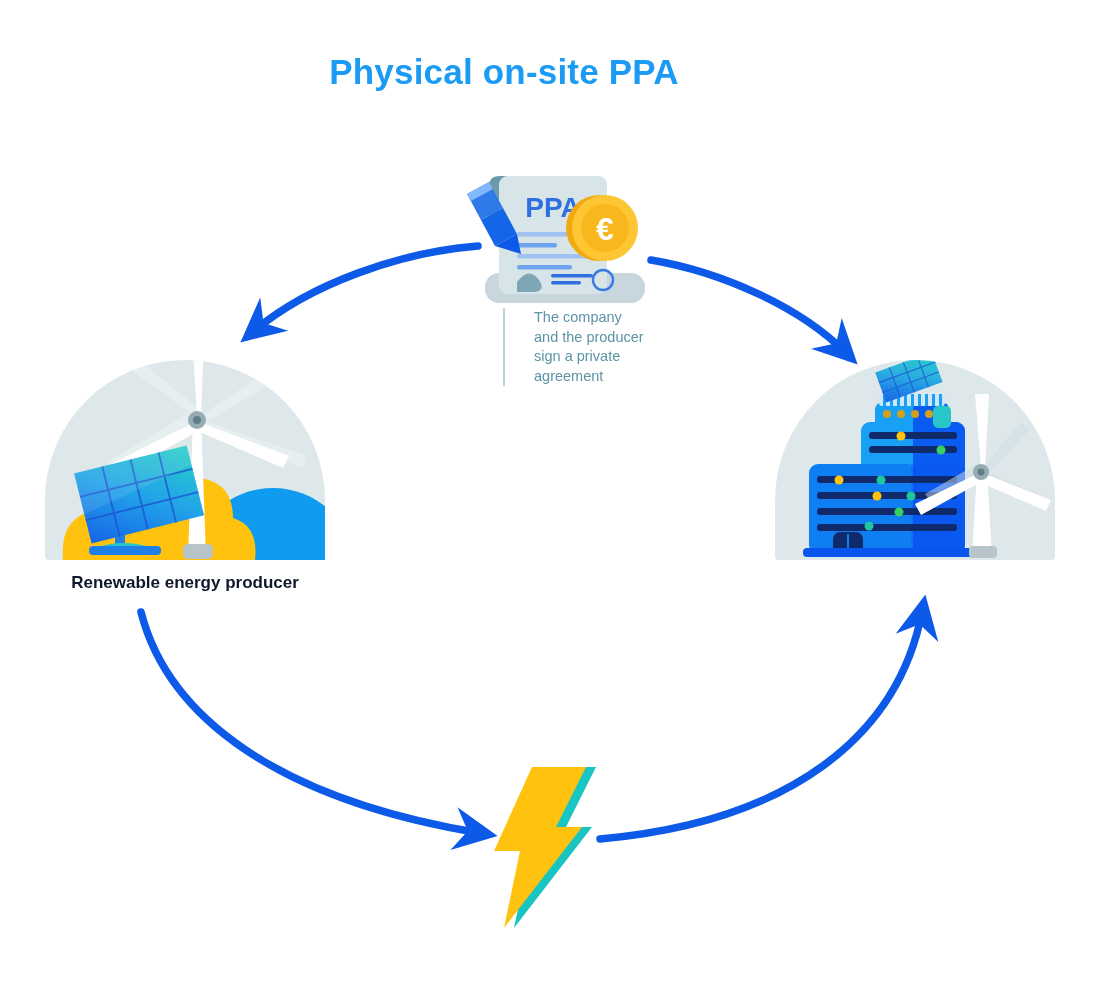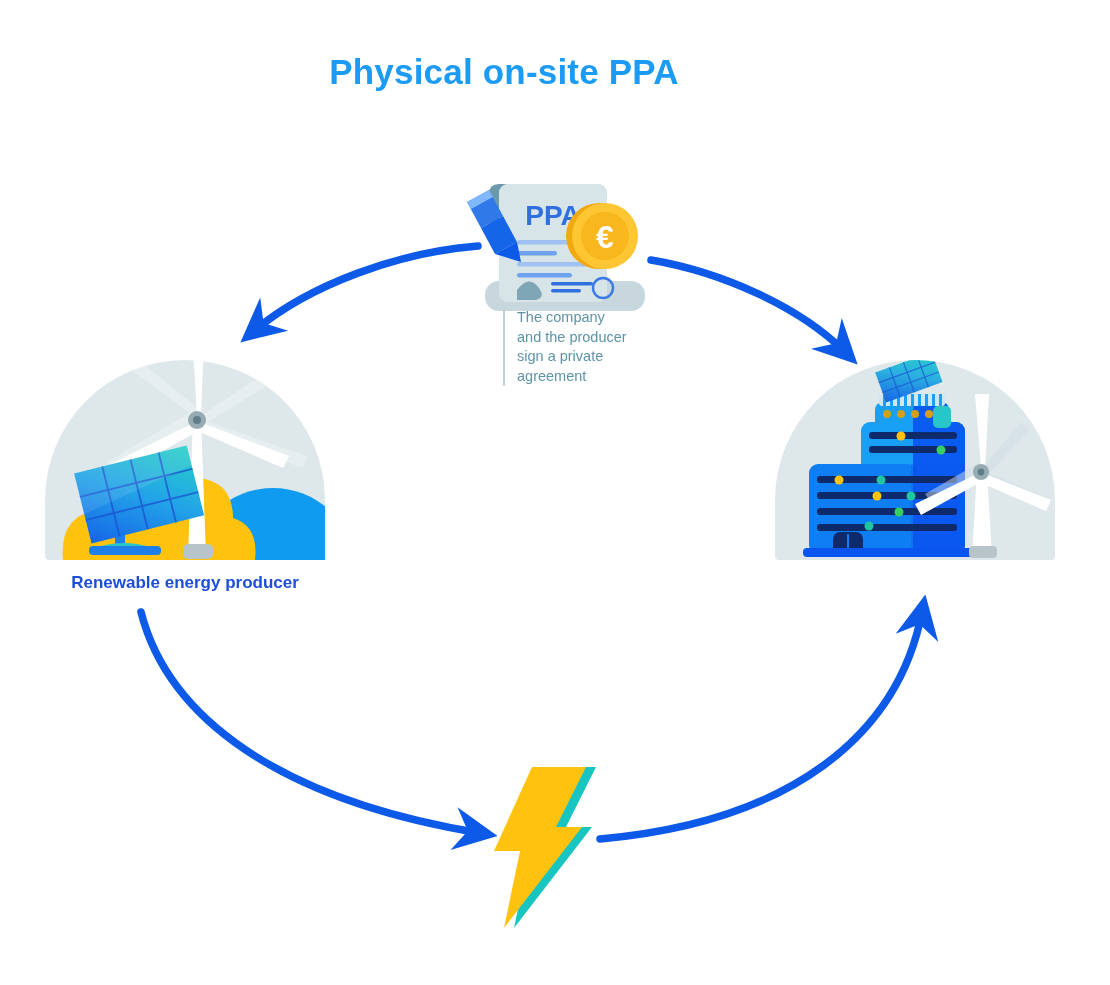--- a/index.html
+++ b/index.html
@@ -15,47 +15,47 @@
     position:absolute;left:0;top:52px;width:1008px;text-align:center;
     font-size:35px;font-weight:bold;color:#1c9bf5;letter-spacing:.2px;
   }
 
   
   .arrows{position:absolute;left:0;top:0;width:1110px;height:985px;}
 
   
   .caption{
     position:absolute;
-    padding-left:12px;
+    padding-left:29px;
     border-left:2px solid #bcd3dd;
     color:#5d93a6;
     font-size:14.5px;
     line-height:19.5px;
     white-space:pre-line;
   }
   #caption-agreement{left:503px;top:308px;}
   #caption-delivery{left:503px;top:646px;}
 
   
   .node{position:absolute;width:280px;}
   #node-producer{left:45px;top:360px;}
   #node-company{left:775px;top:360px;}
   .node-art{position:relative;width:280px;height:200px;}
   .node-label{
     margin-top:12px;text-align:center;
-    color:#1d4ed8;font-size:17px;font-weight:bold;line-height:21px;
+    color:#0f172a;font-size:17px;font-weight:bold;line-height:21px;
   }
   .dome{
     position:absolute;left:0;bottom:0;width:280px;height:200px;
     background:#dee7e9;
     border-radius:140px 140px 4px 4px;
   }
 
   
-  #node-agreement{position:absolute;left:455px;top:178px;width:210px;height:140px;}
+  #node-agreement{position:absolute;left:455px;top:170px;width:210px;height:140px;}
 
   
   #energy-bolt{position:absolute;left:480px;top:765px;width:130px;height:165px;}
 </style>
 </head>
 <body>
 
 <div class="stage">
 
   <div class="title">Physical on-site PPA</div>

